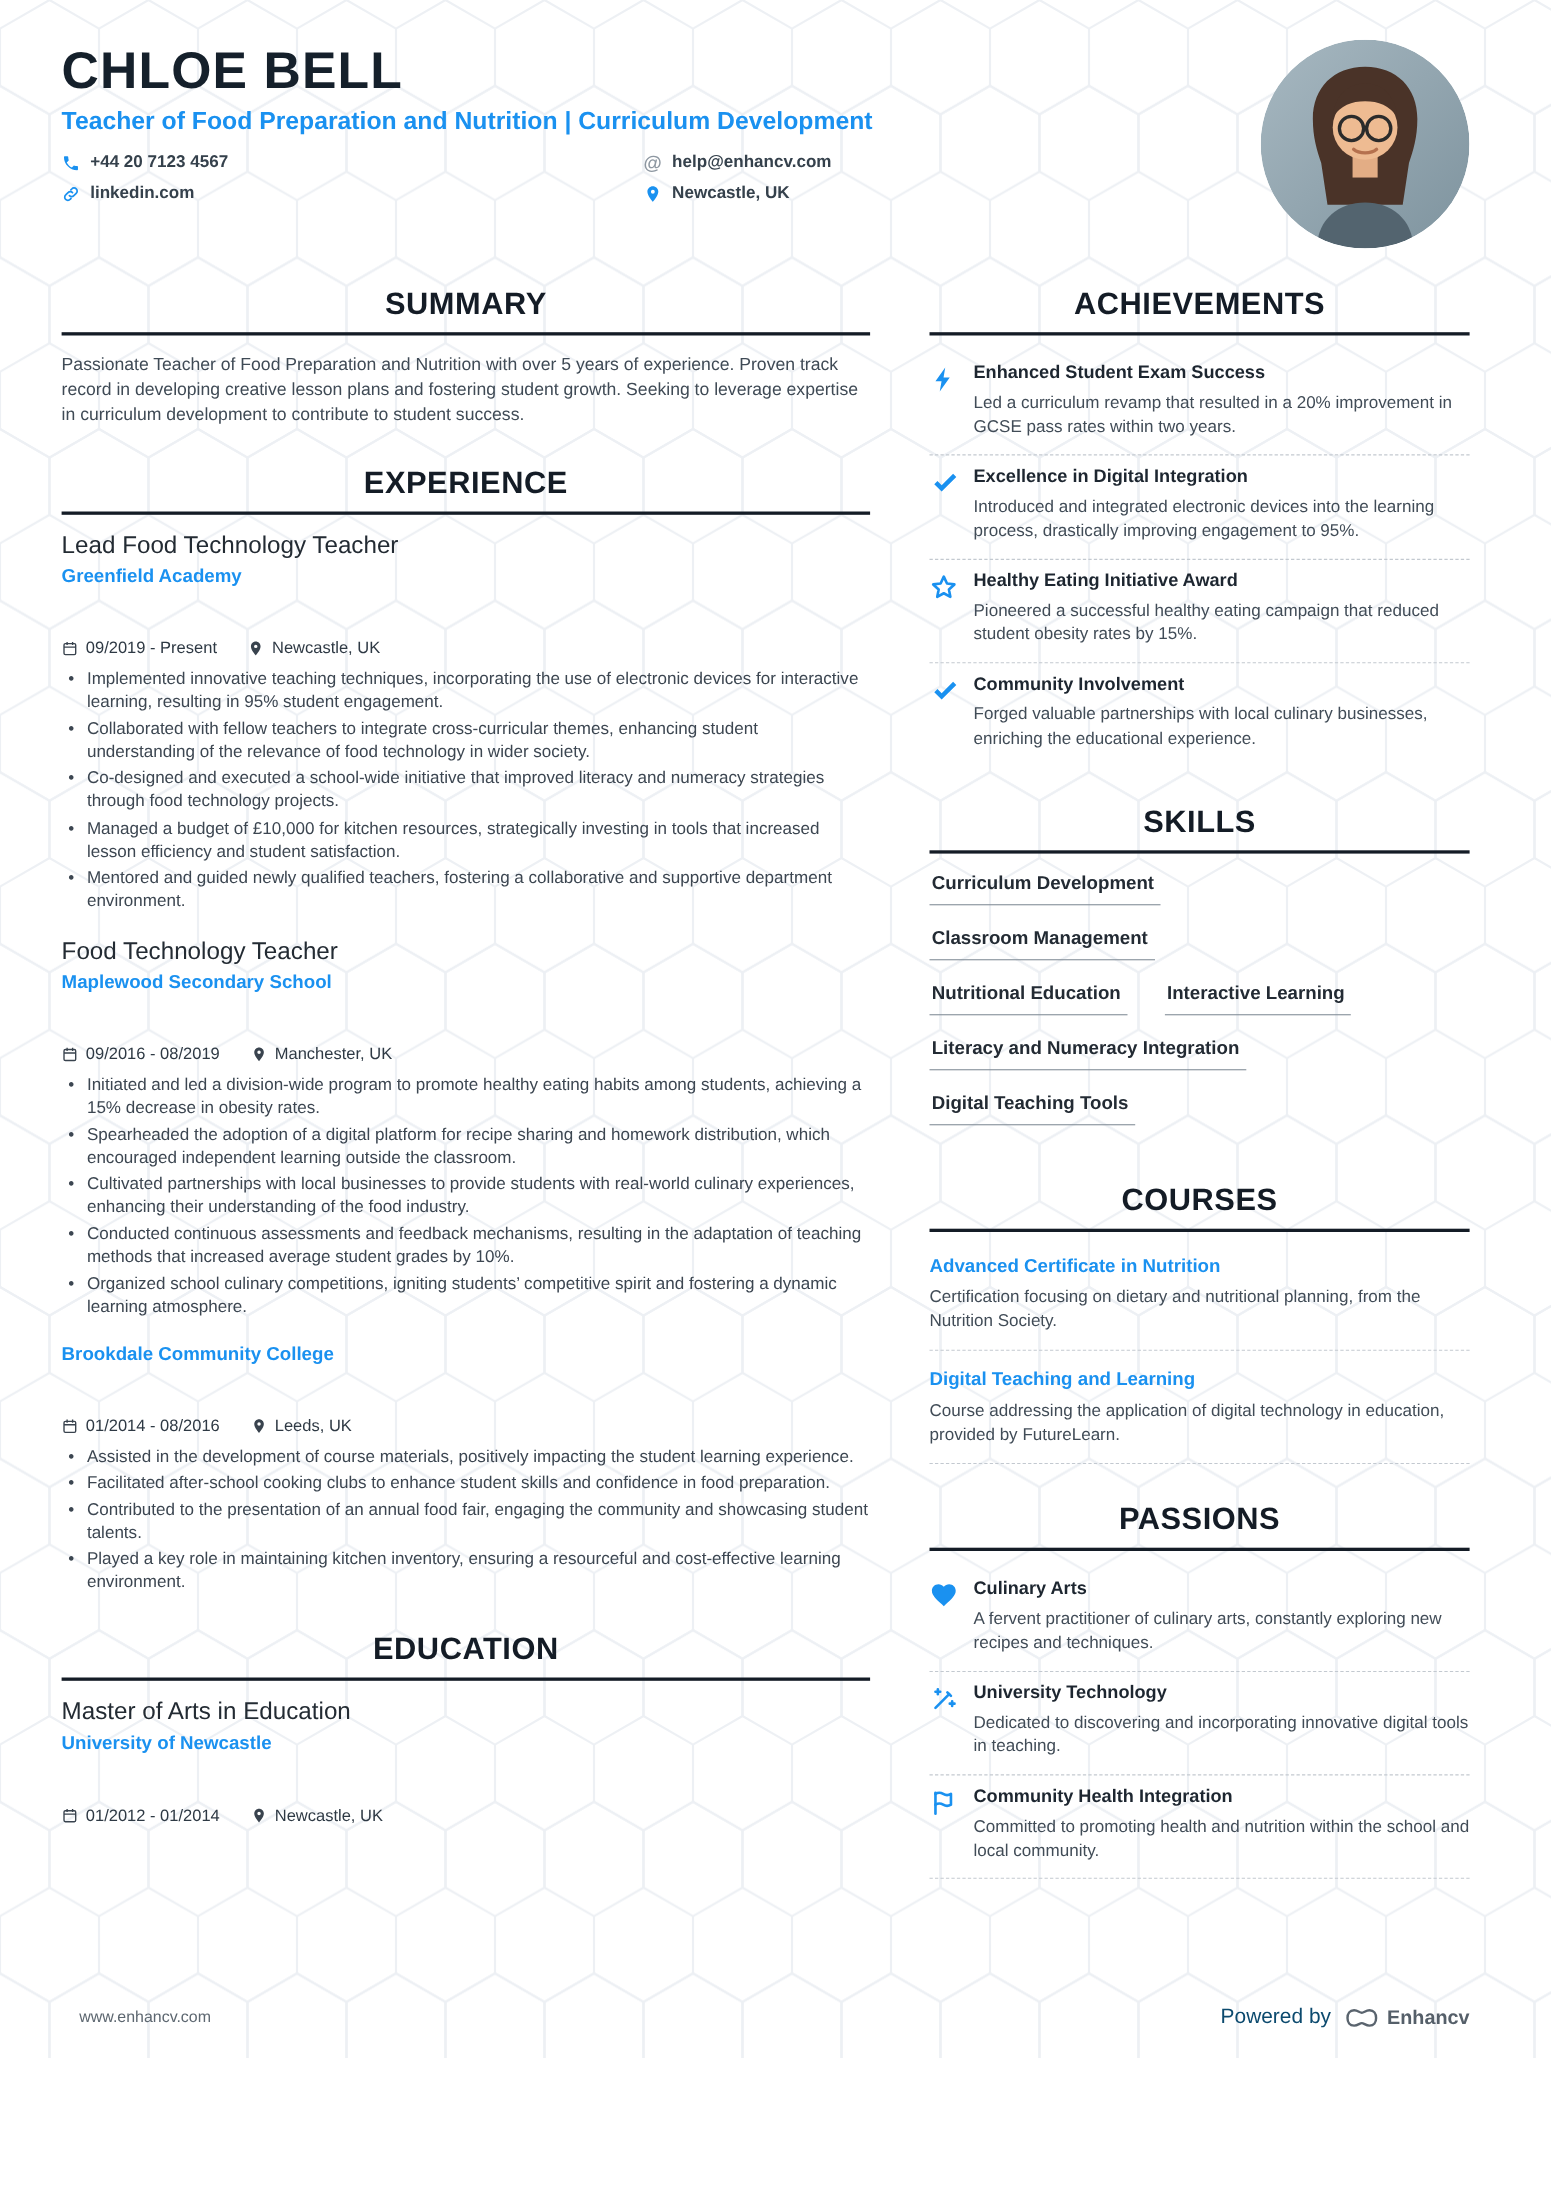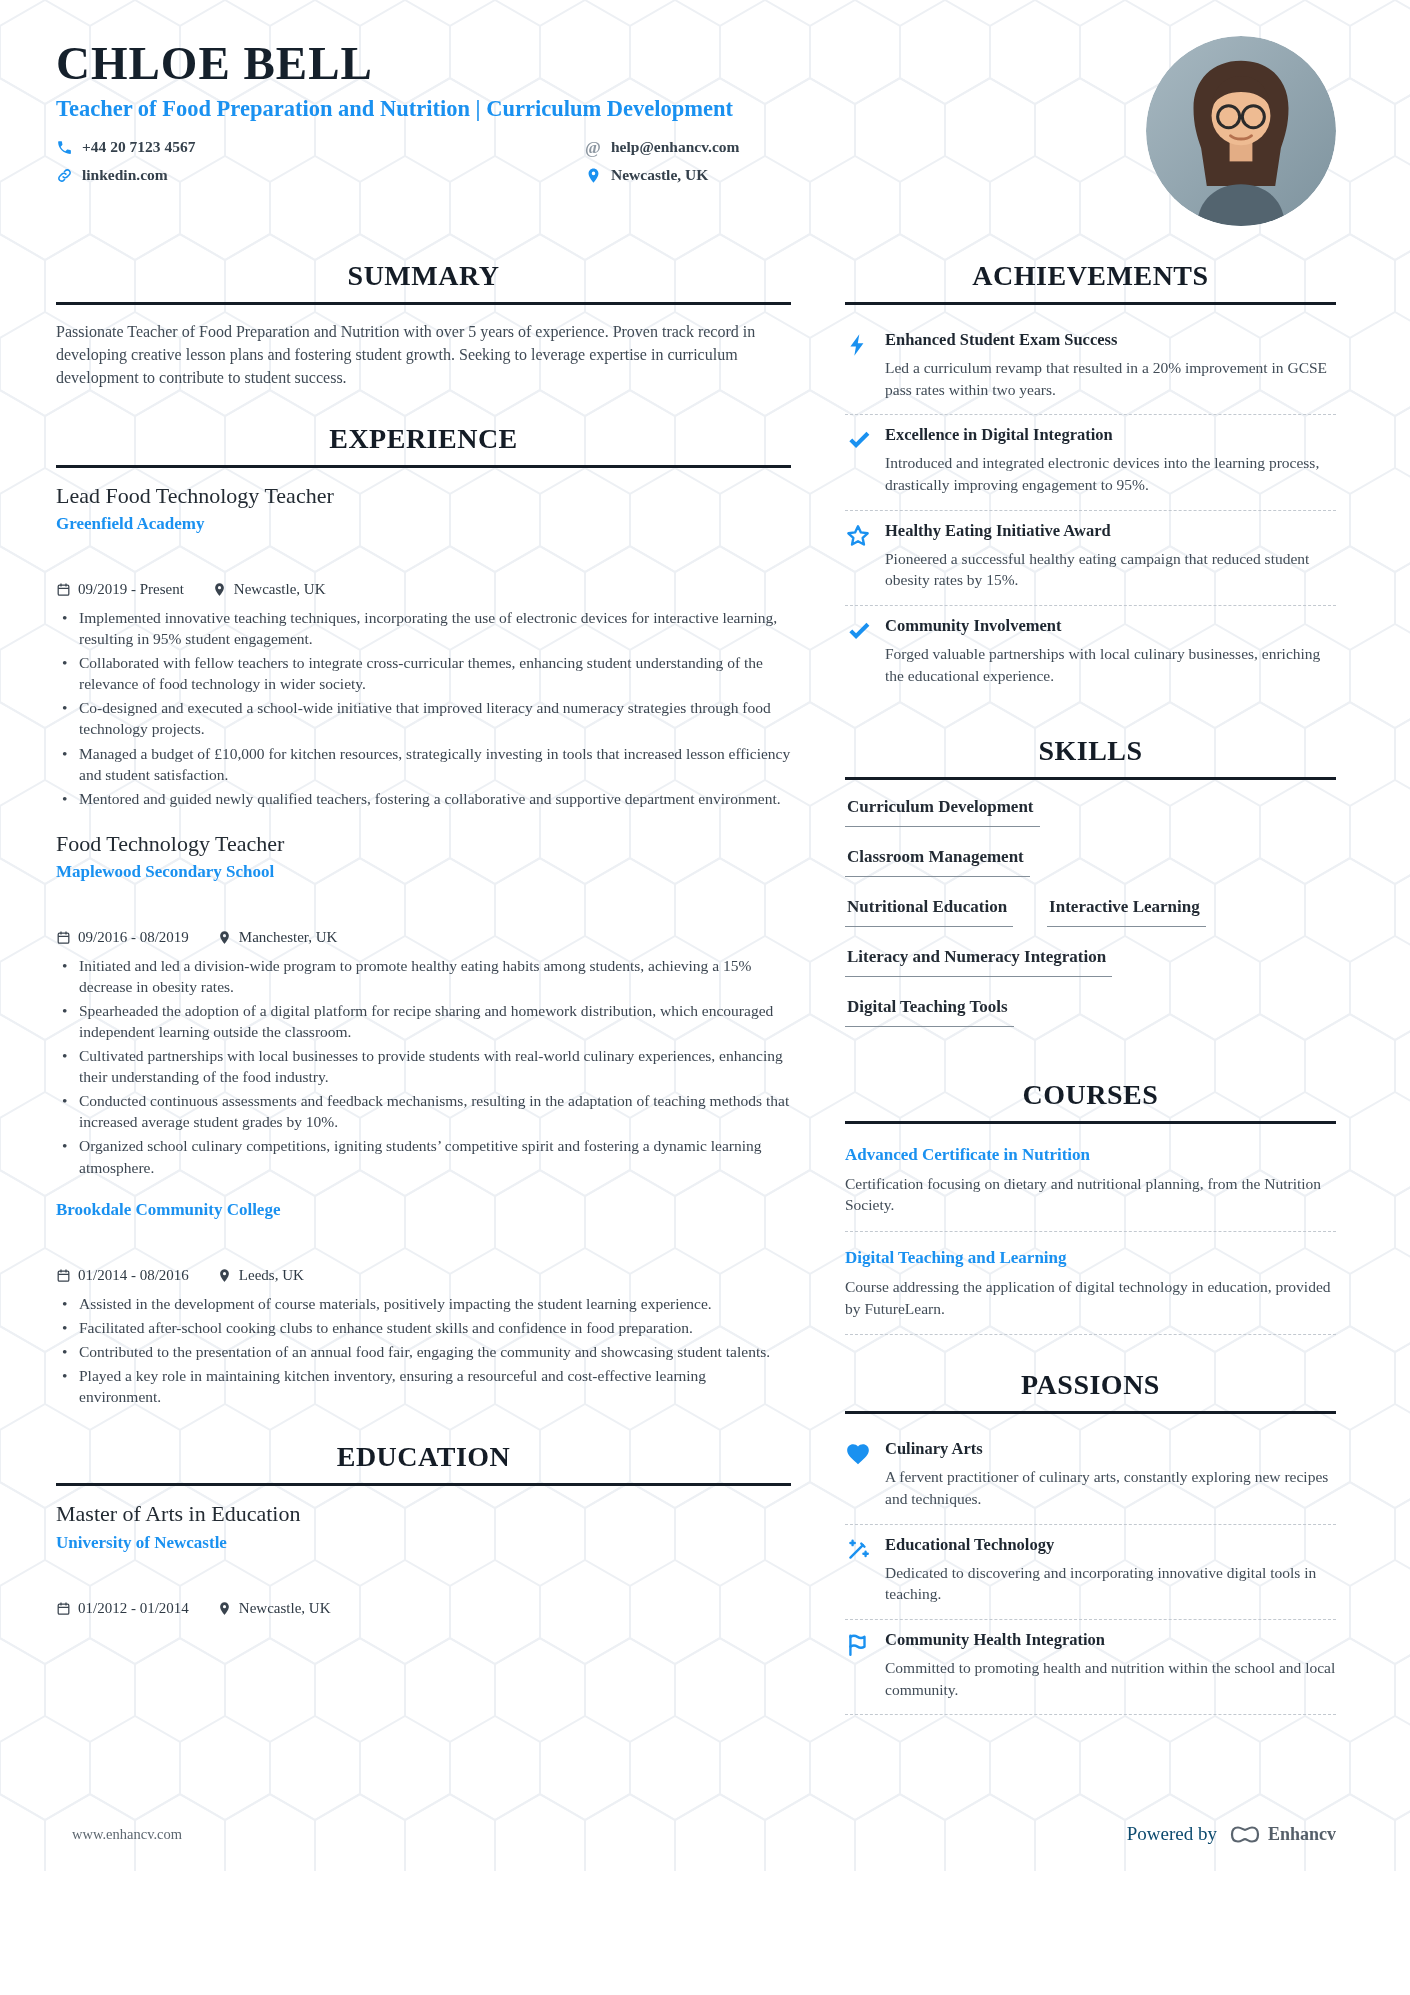--- a/index.html
+++ b/index.html
@@ -1,18 +1,18 @@
 <!DOCTYPE html>
 <html><head>
 <meta charset="utf-8">
 <style>
   html,body { margin:0; padding:0; background:#ffffff; }
   .page {
     position:relative; width:1410px; height:1871px; overflow:hidden;
-    background:#ffffff; font-family:Liberation Serif, serif; color:#3d4751;
+    background:#ffffff; font-family:Liberation Sans, sans-serif; color:#3d4751;
   }
   .hex-bg { position:absolute; inset:0; z-index:0; }
   .content { position:relative; z-index:1; padding:36px 74px 0 56px; }
 
   
   .header { position:relative; margin-bottom:28px; min-height:196px; }
   .name { margin:0 0 6px; font-size:47px; font-weight:800; letter-spacing:1px; color:#15202b; }
   .title { margin:0 0 16px; font-size:22.5px; font-weight:700; color:#1a91f0; }
   .contacts { display:grid; grid-template-columns:529px 1fr; row-gap:10px; max-width:1050px; }
   .contact { display:flex; align-items:center; gap:9px; font-size:15.5px; font-weight:700; color:#35414c; }
@@ -392,21 +392,21 @@
           <div class="ach">
             <span class="ach-icon">
               <svg viewBox="0 0 24 24" width="26" height="26" fill="none" stroke="#1a91f0" stroke-width="2.2" stroke-linecap="round" stroke-linejoin="round">
                   <path d="M5 19L16.5 7.5"></path>
                   <path d="M15 6l3 3"></path>
                   <path d="M7 3.5v4M5 5.5h4"></path>
                   <path d="M19 13.5v4M17 15.5h4"></path>
                 </svg>
             </span>
             <div class="ach-body">
-              <h4 class="ach-title">Educational Technology</h4>
+              <h4 class="ach-title">University Technology</h4>
               <p class="ach-text">Dedicated to discovering and incorporating innovative digital tools in teaching.</p>
             </div>
           </div>
 
           <div class="ach">
             <span class="ach-icon">
               <svg viewBox="0 0 24 24" width="26" height="26" fill="none" stroke="#1a91f0" stroke-width="2.2" stroke-linecap="round" stroke-linejoin="round">
                   <path d="M5 21V3.5"></path>
                   <path d="M5 4.5c2.2-1.4 4.3-1.4 6.5 0s4.3 1.4 6.5 0v9c-2.2 1.4-4.3 1.4-6.5 0s-4.3-1.4-6.5 0"></path>
                 </svg>

